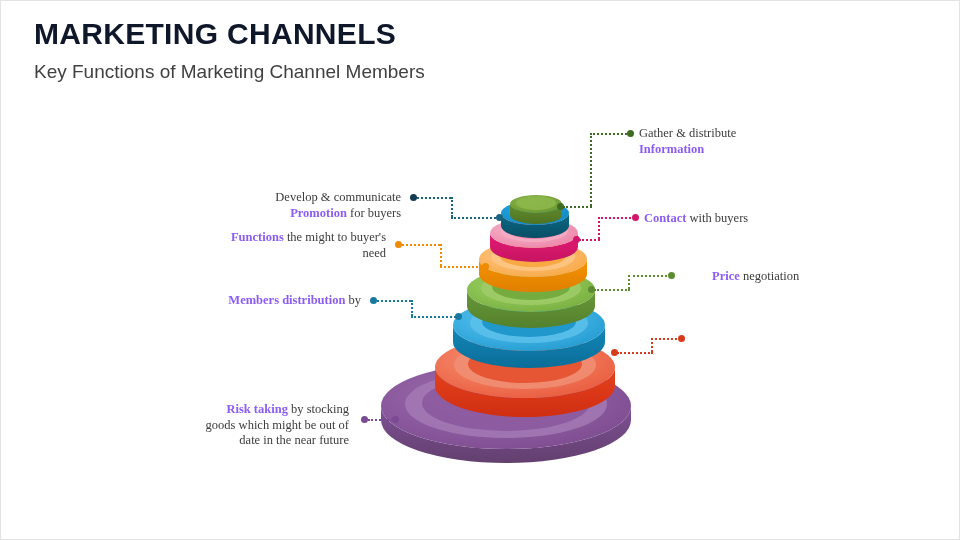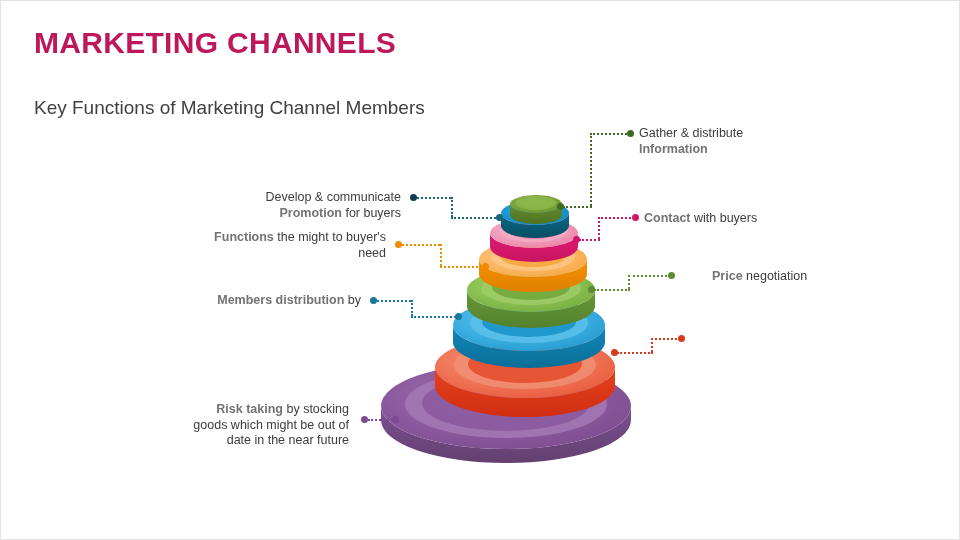--- a/index.html
+++ b/index.html
@@ -22,55 +22,54 @@
   }
 
   
   #title {
     position: absolute;
     left: 33px;
     top: 16px;
     font-size: 30px;
     font-weight: bold;
     letter-spacing: 0.3px;
-    color: #be185d;
+    color: #0f172a;
     white-space: nowrap;
-    margin-top: 9px;
   }
   #subtitle {
     position: absolute;
     left: 33px;
     top: 60px;
     font-size: 19px;
     font-weight: normal;
     color: #414141;
     white-space: nowrap;
-    margin-top: 36px;
   }
 
   
   #stage {
     position: absolute;
     left: 0;
     top: 0;
     width: 960px;
     height: 540px;
+    font-family: Liberation Serif, serif;
   }
   #cake { position: absolute; left: 0; top: 0; }
 
   
   .callout {
     position: absolute;
     font-size: 12.5px;
     line-height: 15.5px;
     color: #3c3c3c;
   }
   .callout.right  { text-align: left; }
   .callout.left   { text-align: right; }
-  .callout b { font-weight: bold; color: #737373; }
+  .callout b { font-weight: bold; color: #8b5cf6; }
 
   
   .dot {
     position: absolute;
     width: 7px;
     height: 7px;
     border-radius: 50%;
   }
   .seg-h {
     position: absolute;

